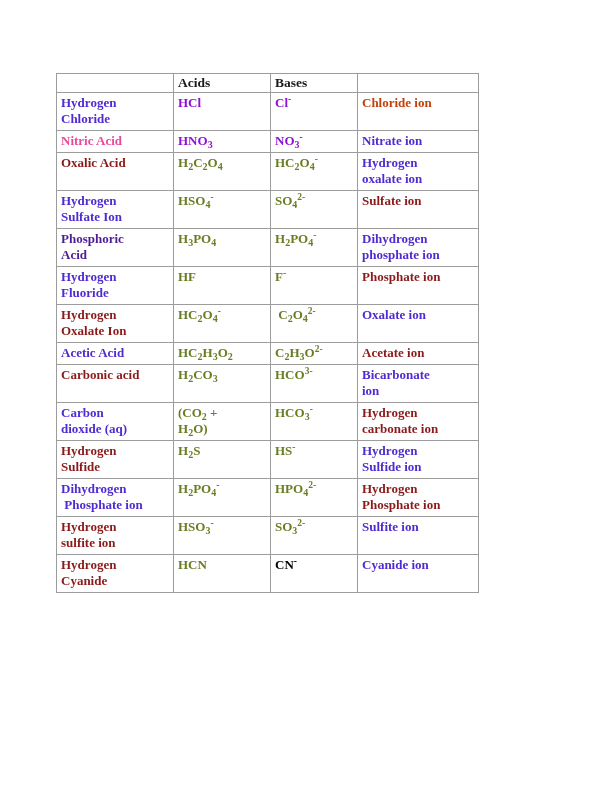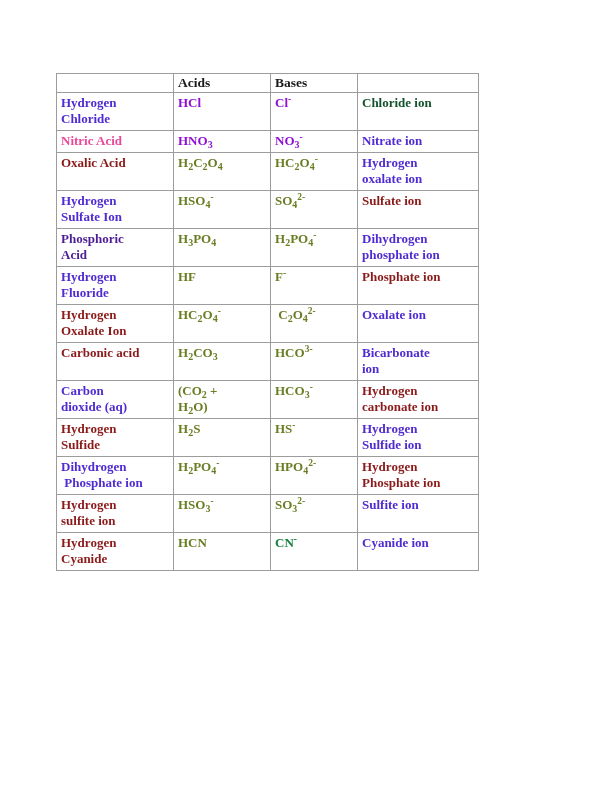--- a/index.html
+++ b/index.html
@@ -78,21 +78,21 @@
         <th>Bases</th>
         <th></th>
       </tr>
     </thead>
     <tbody id="rows">
         <tr>
           <td class="name-cell" style="color: rgb(79, 43, 209);">Hydrogen
 Chloride</td>
           <td class="formula" style="color: rgb(142, 16, 213);">HCl</td>
           <td class="formula" style="color: rgb(142, 16, 213);">Cl<sup>-</sup></td>
-          <td class="name-cell" style="color: #14532d;">Chloride ion</td>
+          <td class="name-cell" style="color: #c2410c;">Chloride ion</td>
         </tr>
         <tr>
           <td class="name-cell" style="color: #ec4899;">Nitric Acid</td>
           <td class="formula" style="color: rgb(142, 16, 213);">HNO<sub>3</sub></td>
           <td class="formula" style="color: rgb(142, 16, 213);">NO<sub>3</sub><sup>-</sup></td>
           <td class="name-cell" style="color: rgb(79, 43, 209);">Nitrate ion</td>
         </tr>
         <tr>
           <td class="name-cell" style="color: rgb(139, 26, 26);">Oxalic Acid</td>
           <td class="formula" style="color: rgb(105, 125, 35);">H<sub>2</sub>C<sub>2</sub>O<sub>4</sub></td>
@@ -123,20 +123,26 @@
           <td class="name-cell" style="color: rgb(139, 26, 26);">Phosphate ion</td>
         </tr>
         <tr>
           <td class="name-cell" style="color: rgb(139, 26, 26);">Hydrogen
 Oxalate Ion</td>
           <td class="formula" style="color: rgb(105, 125, 35);">HC<sub>2</sub>O<sub>4</sub><sup>-</sup></td>
           <td class="formula" style="color: rgb(105, 125, 35);"> C<sub>2</sub>O<sub>4</sub><sup>2-</sup></td>
           <td class="name-cell" style="color: rgb(79, 43, 209);">Oxalate ion</td>
         </tr>
         <tr>
+          <td class="name-cell" style="color: rgb(79, 43, 209);">Acetic Acid</td>
+          <td class="formula" style="color: rgb(105, 125, 35);">HC<sub>2</sub>H<sub>3</sub>O<sub>2</sub></td>
+          <td class="formula" style="color: rgb(105, 125, 35);">C<sub>2</sub>H<sub>3</sub>O<sup>2-</sup></td>
+          <td class="name-cell" style="color: rgb(139, 26, 26);">Acetate ion</td>
+        </tr>
+        <tr>
           <td class="name-cell" style="color: rgb(139, 26, 26);">Carbonic acid</td>
           <td class="formula" style="color: rgb(105, 125, 35);">H<sub>2</sub>CO<sub>3</sub></td>
           <td class="formula" style="color: rgb(105, 125, 35);">HCO<sup>3-</sup></td>
           <td class="name-cell" style="color: rgb(79, 43, 209);">Bicarbonate
 ion</td>
         </tr>
         <tr>
           <td class="name-cell" style="color: rgb(79, 43, 209);">Carbon
 dioxide (aq)</td>
           <td class="formula" style="color: rgb(105, 125, 35);">(CO<sub>2</sub> +<br>H<sub>2</sub>O)</td>
@@ -164,18 +170,18 @@
           <td class="name-cell" style="color: rgb(139, 26, 26);">Hydrogen
 sulfite ion</td>
           <td class="formula" style="color: rgb(105, 125, 35);">HSO<sub>3</sub><sup>-</sup></td>
           <td class="formula" style="color: rgb(105, 125, 35);">SO<sub>3</sub><sup>2-</sup></td>
           <td class="name-cell" style="color: rgb(79, 43, 209);">Sulfite ion</td>
         </tr>
         <tr>
           <td class="name-cell" style="color: rgb(139, 26, 26);">Hydrogen
 Cyanide</td>
           <td class="formula" style="color: rgb(105, 125, 35);">HCN</td>
-          <td class="formula" style="color: #15803d;">CN<sup>-</sup></td>
+          <td class="formula" style="color: #000000;">CN<sup>-</sup></td>
           <td class="name-cell" style="color: rgb(79, 43, 209);">Cyanide ion</td>
         </tr>
       </tbody>
   </table>
 </div>
 
 </body></html>

